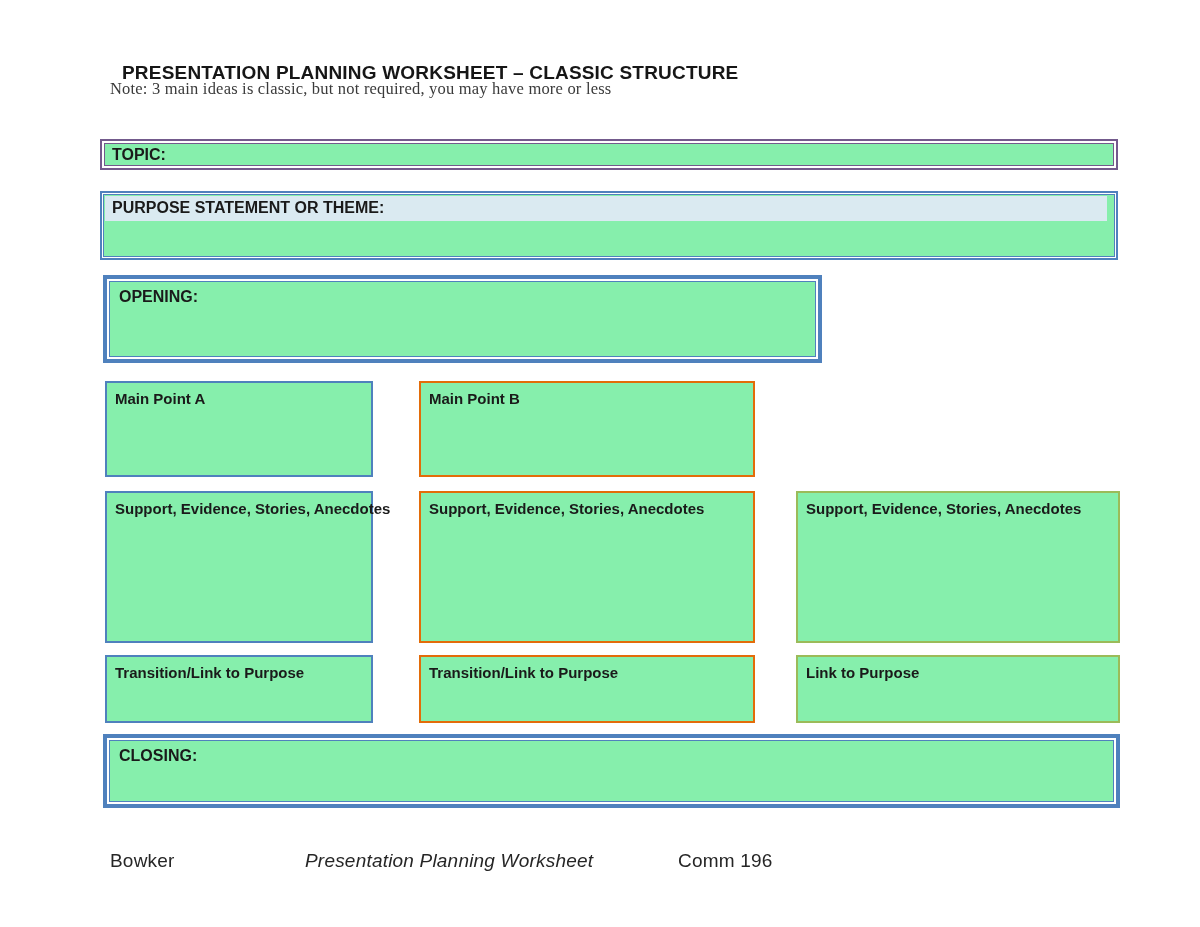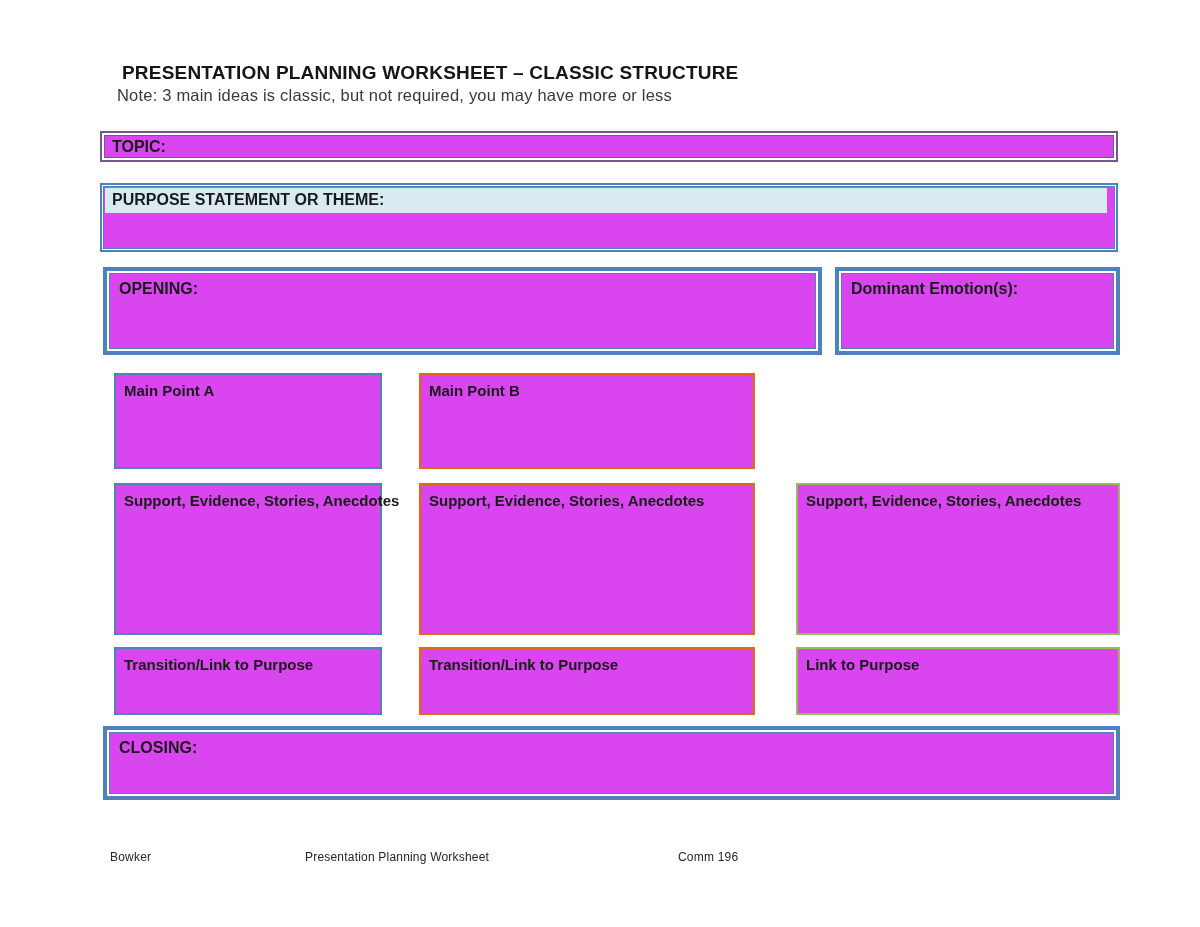--- a/index.html
+++ b/index.html
@@ -9,24 +9,24 @@
     background:#ffffff;
     font-family:"Liberation Sans", sans-serif;
     color:#1a1a1a;
     overflow:hidden;
   }
   .title{
     position:absolute;left:110px;top:50px;margin:12px;
     font-size:19px;font-weight:bold;letter-spacing:.2px;color:#161616;
   }
   .note{
-    position:absolute;left:110px;top:79px;margin:7px;
-    font-size:16.5px;color:#3a3a3a;letter-spacing:.2px;
+    position:absolute;left:110px;top:79px;margin:0;
+    font-size:16.5px;color:#3a3a3a;letter-spacing:.2px;font-family:Liberation Serif, serif;
   }
-  .box{position:absolute;background:#d946ef;box-sizing:border-box;}
+  .box{position:absolute;background:#86efac;box-sizing:border-box;margin-top:8px;}
 
   
   .topic{
     left:100px;top:131px;width:1018px;height:31px;
     border:2px solid var(--accent-purple);
     box-shadow: inset 0 0 0 2px #ffffff, inset 0 0 0 3px var(--accent-purple);
   }
   .topic .lbl{position:absolute;left:10px;top:5px;font-size:16px;font-weight:bold;}
 
   
@@ -50,34 +50,34 @@
     box-shadow: inset 0 0 0 2px #ffffff, inset 0 0 0 3px var(--accent-blue);
     padding-left: 20px;
   }
   .opening{left:103px;top:267px;width:719px;height:88px;}
   .dominant{left:835px;top:267px;width:285px;height:88px;}
   .closing{left:103px;top:726px;width:1017px;height:74px;}
   .thick .lbl{position:absolute;left:12px;top:9px;font-size:16px;font-weight:bold;}
 
   
   .thin{border:2px solid;}
-  .colA{left:114px;width:268px;}
+  .colA{left:105px;width:268px;}
   .colB{left:419px;width:336px;}
   .colC{left:796px;width:324px;}
   .rowMain{top:373px;height:96px;}
   .rowSup{top:483px;height:152px;}
   .rowTrans{top:647px;height:68px;}
   .c-blue{border-color:var(--accent-blue);}
   .c-orange{border-color:var(--accent-orange);}
   .c-green{border-color:var(--accent-green);}
   .thin .lbl{position:absolute;left:8px;top:7px;font-size:15px;font-weight:bold;white-space:nowrap;}
 
-  .footer-item{position:absolute;top:850px;font-size:12px;color:#262626;letter-spacing:.2px;}
+  .footer-item{position:absolute;top:850px;font-size:19px;color:#262626;letter-spacing:.2px;}
   .f-author{left:110px;}
-  .f-doc{left:305px;}
+  .f-doc{left:305px;font-style:italic;}
   .f-course{left:678px;}
 </style>
 </head>
 <body>
 
 <div class="page">
 
   <h1 class="title">PRESENTATION PLANNING WORKSHEET – CLASSIC STRUCTURE</h1>
   <p class="note">Note: 3 main ideas is classic, but not required, you may have more or less</p>
 
@@ -88,23 +88,20 @@
   <div class="box purpose">
     <div class="purpose-hl">
       <span class="lbl">PURPOSE STATEMENT OR THEME:</span>
     </div>
   </div>
 
   <div class="box thick opening">
     <span class="lbl">OPENING:</span>
   </div>
 
-  <div class="box thick dominant">
-    <span class="lbl">Dominant Emotion(s):</span>
-  </div>
 
   <div class="box thin c-blue colA rowMain">
     <span class="lbl">Main Point A</span>
   </div>
   <div class="box thin c-blue colA rowSup">
     <span class="lbl">Support, Evidence, Stories, Anecdotes</span>
   </div>
   <div class="box thin c-blue colA rowTrans">
     <span class="lbl">Transition/Link to Purpose</span>
   </div>

